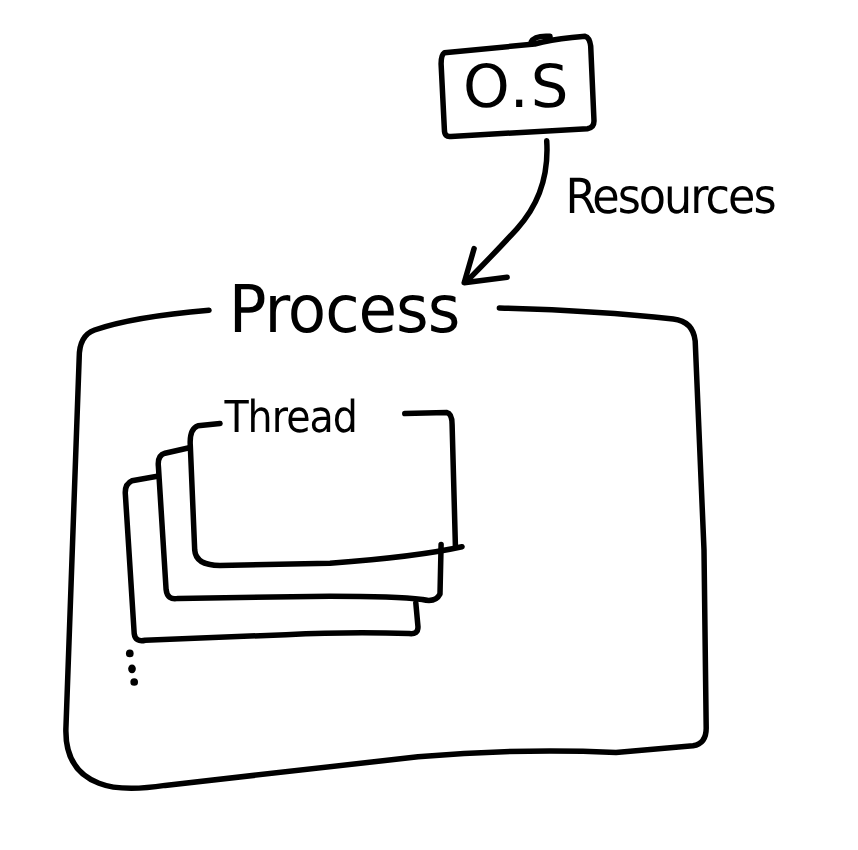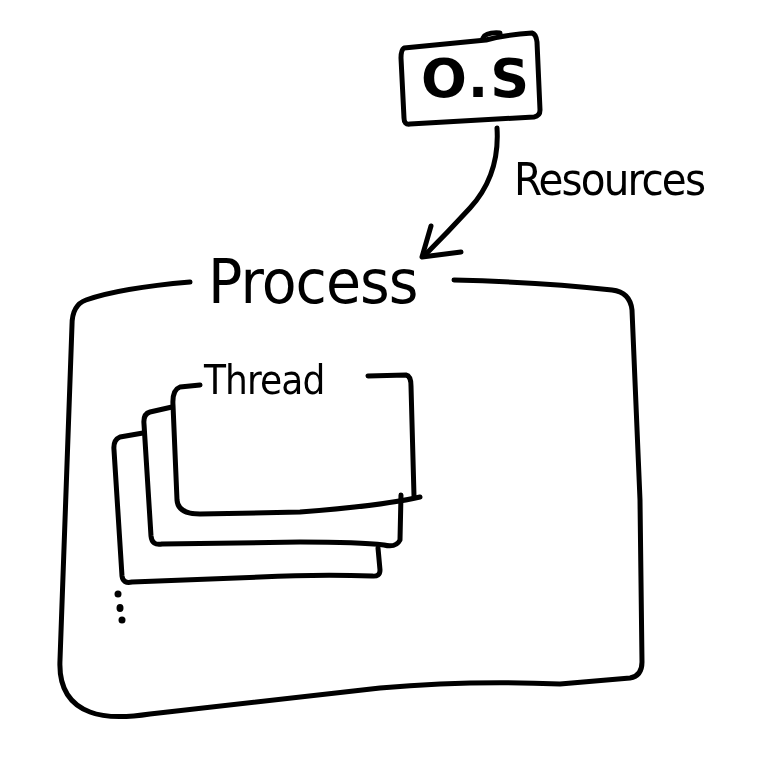--- a/index.html
+++ b/index.html
@@ -3,21 +3,21 @@
   <meta charset="utf-8">
   <style>
     html, body { margin: 0; padding: 0; background: #ffffff; }
     body { width: 780px; height: 773px; position: relative; overflow: hidden; }
     #diagram { position: absolute; left: 0; top: 0; width: 780px; height: 773px; }
     .stroke { fill: none; stroke: #000; stroke-width: 5; stroke-linecap: round; stroke-linejoin: round; }
     .label {
       position: absolute; color: #000; white-space: nowrap;
       font-family: "DejaVu Sans", sans-serif; line-height: 1;
     }
-    #os-label { left: 421px; top: 52px; font-size: 54px; letter-spacing: 2px; font-weight: bold; }
+    #os-label { left: 421px; top: 52px; font-size: 54px; letter-spacing: 2px; }
     #resources-label { left: 514px; top: 158px; font-size: 44px; letter-spacing: -2px; transform: scaleX(0.92); transform-origin: left top; }
     #process-label { left: 208px; top: 252px; font-size: 60px; letter-spacing: -1px; transform: scaleX(0.95); transform-origin: left top; }
     #thread-label { left: 204px; top: 360px; font-size: 40px; letter-spacing: -1px; transform: scaleX(0.9); transform-origin: left top; }
     .dot { fill: #000; }
   </style>
 </head>
 <body>
 
 <svg id="diagram" viewBox="0 0 780 773">
 

